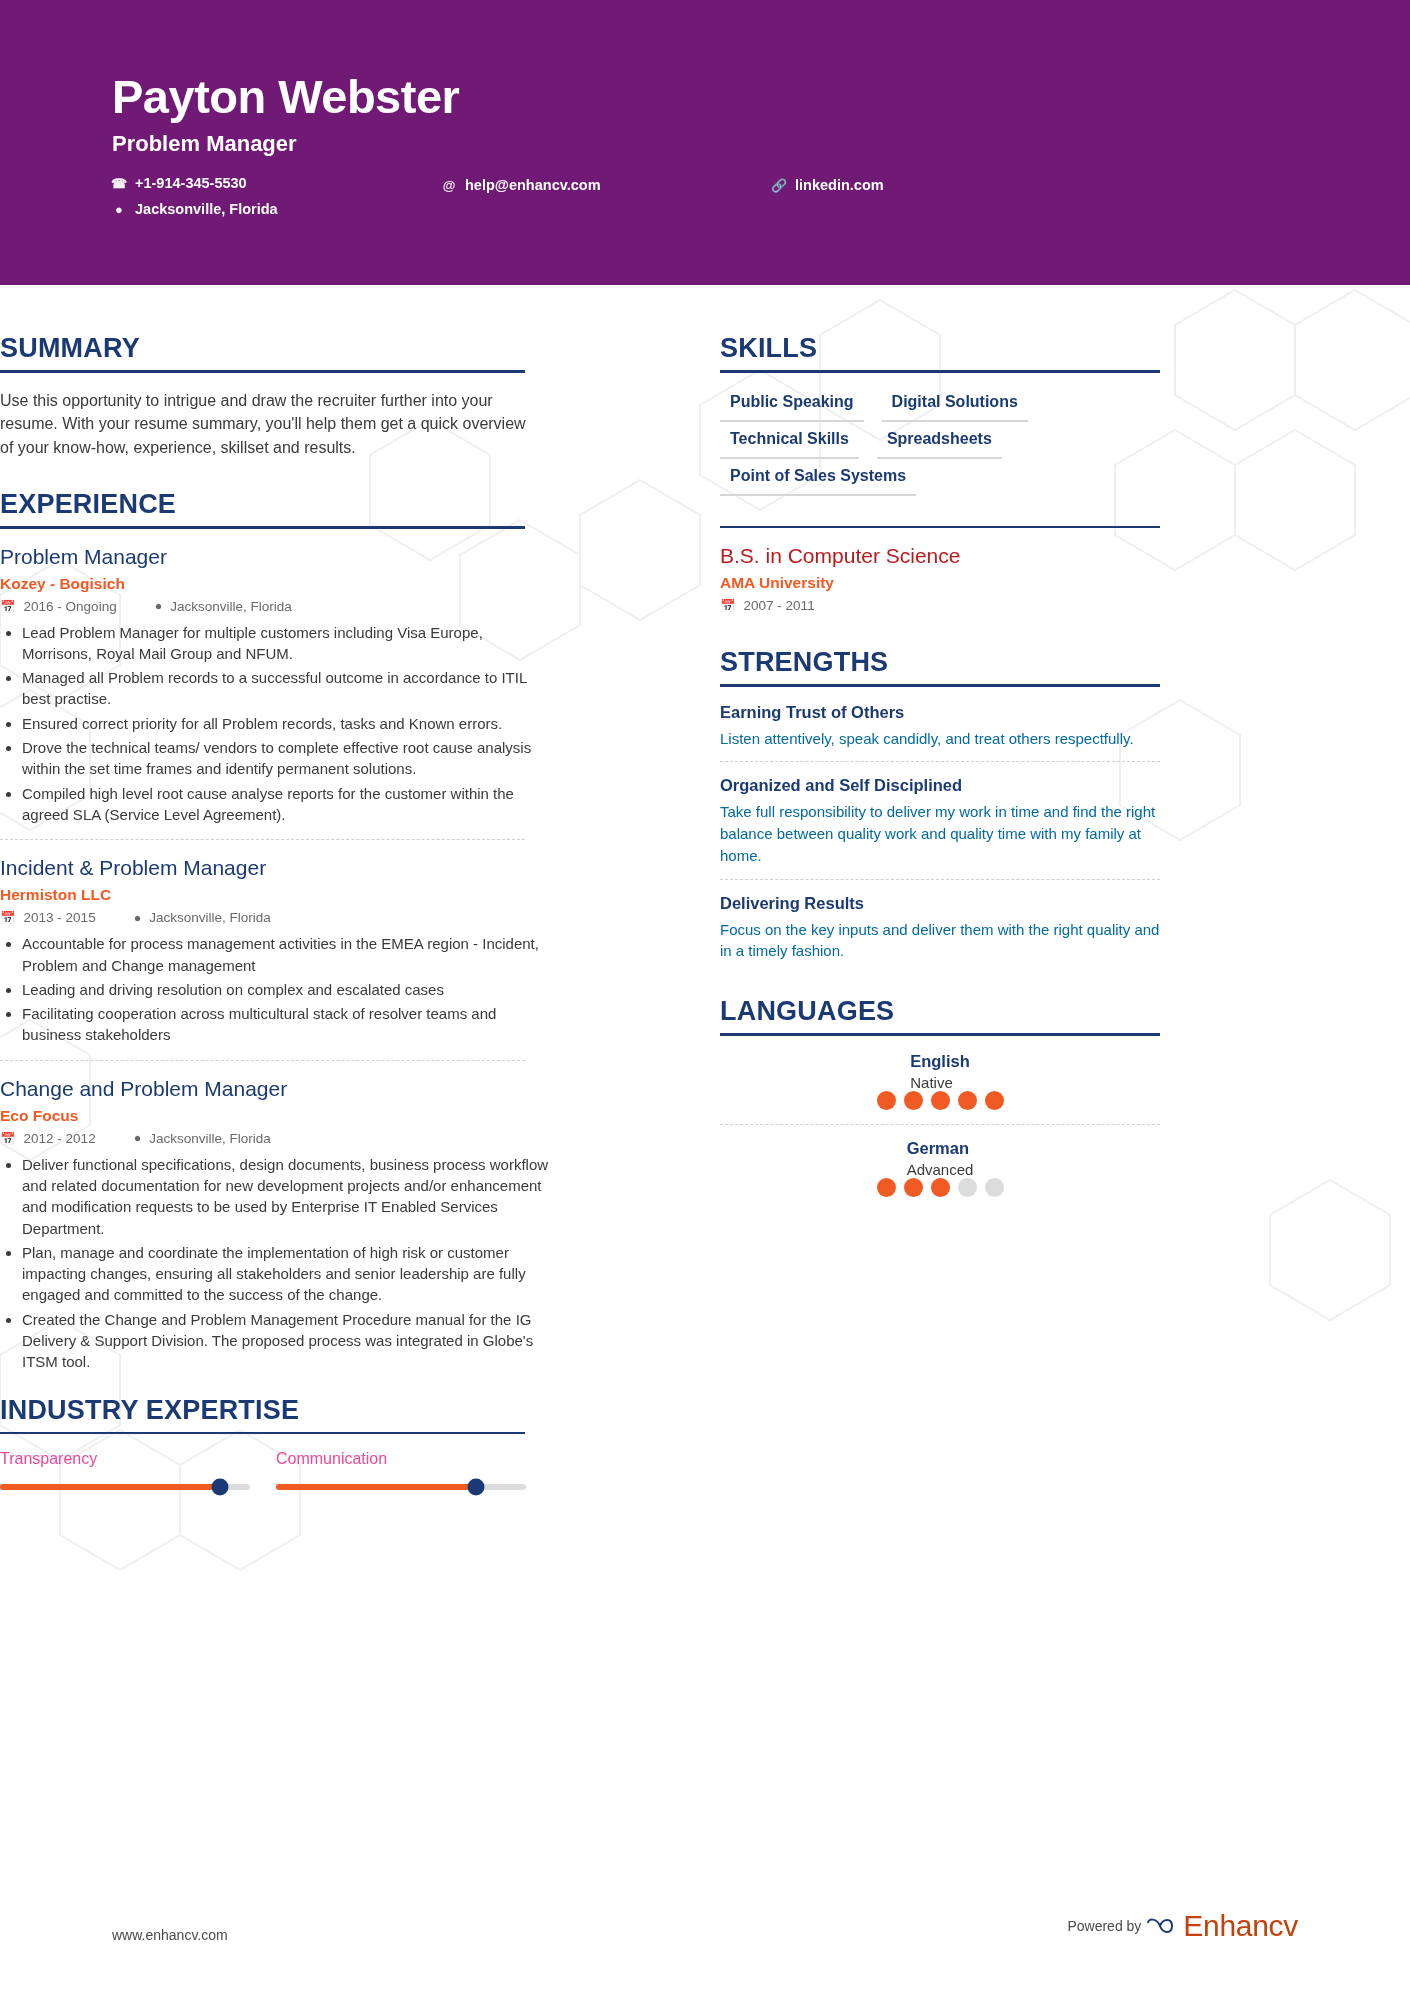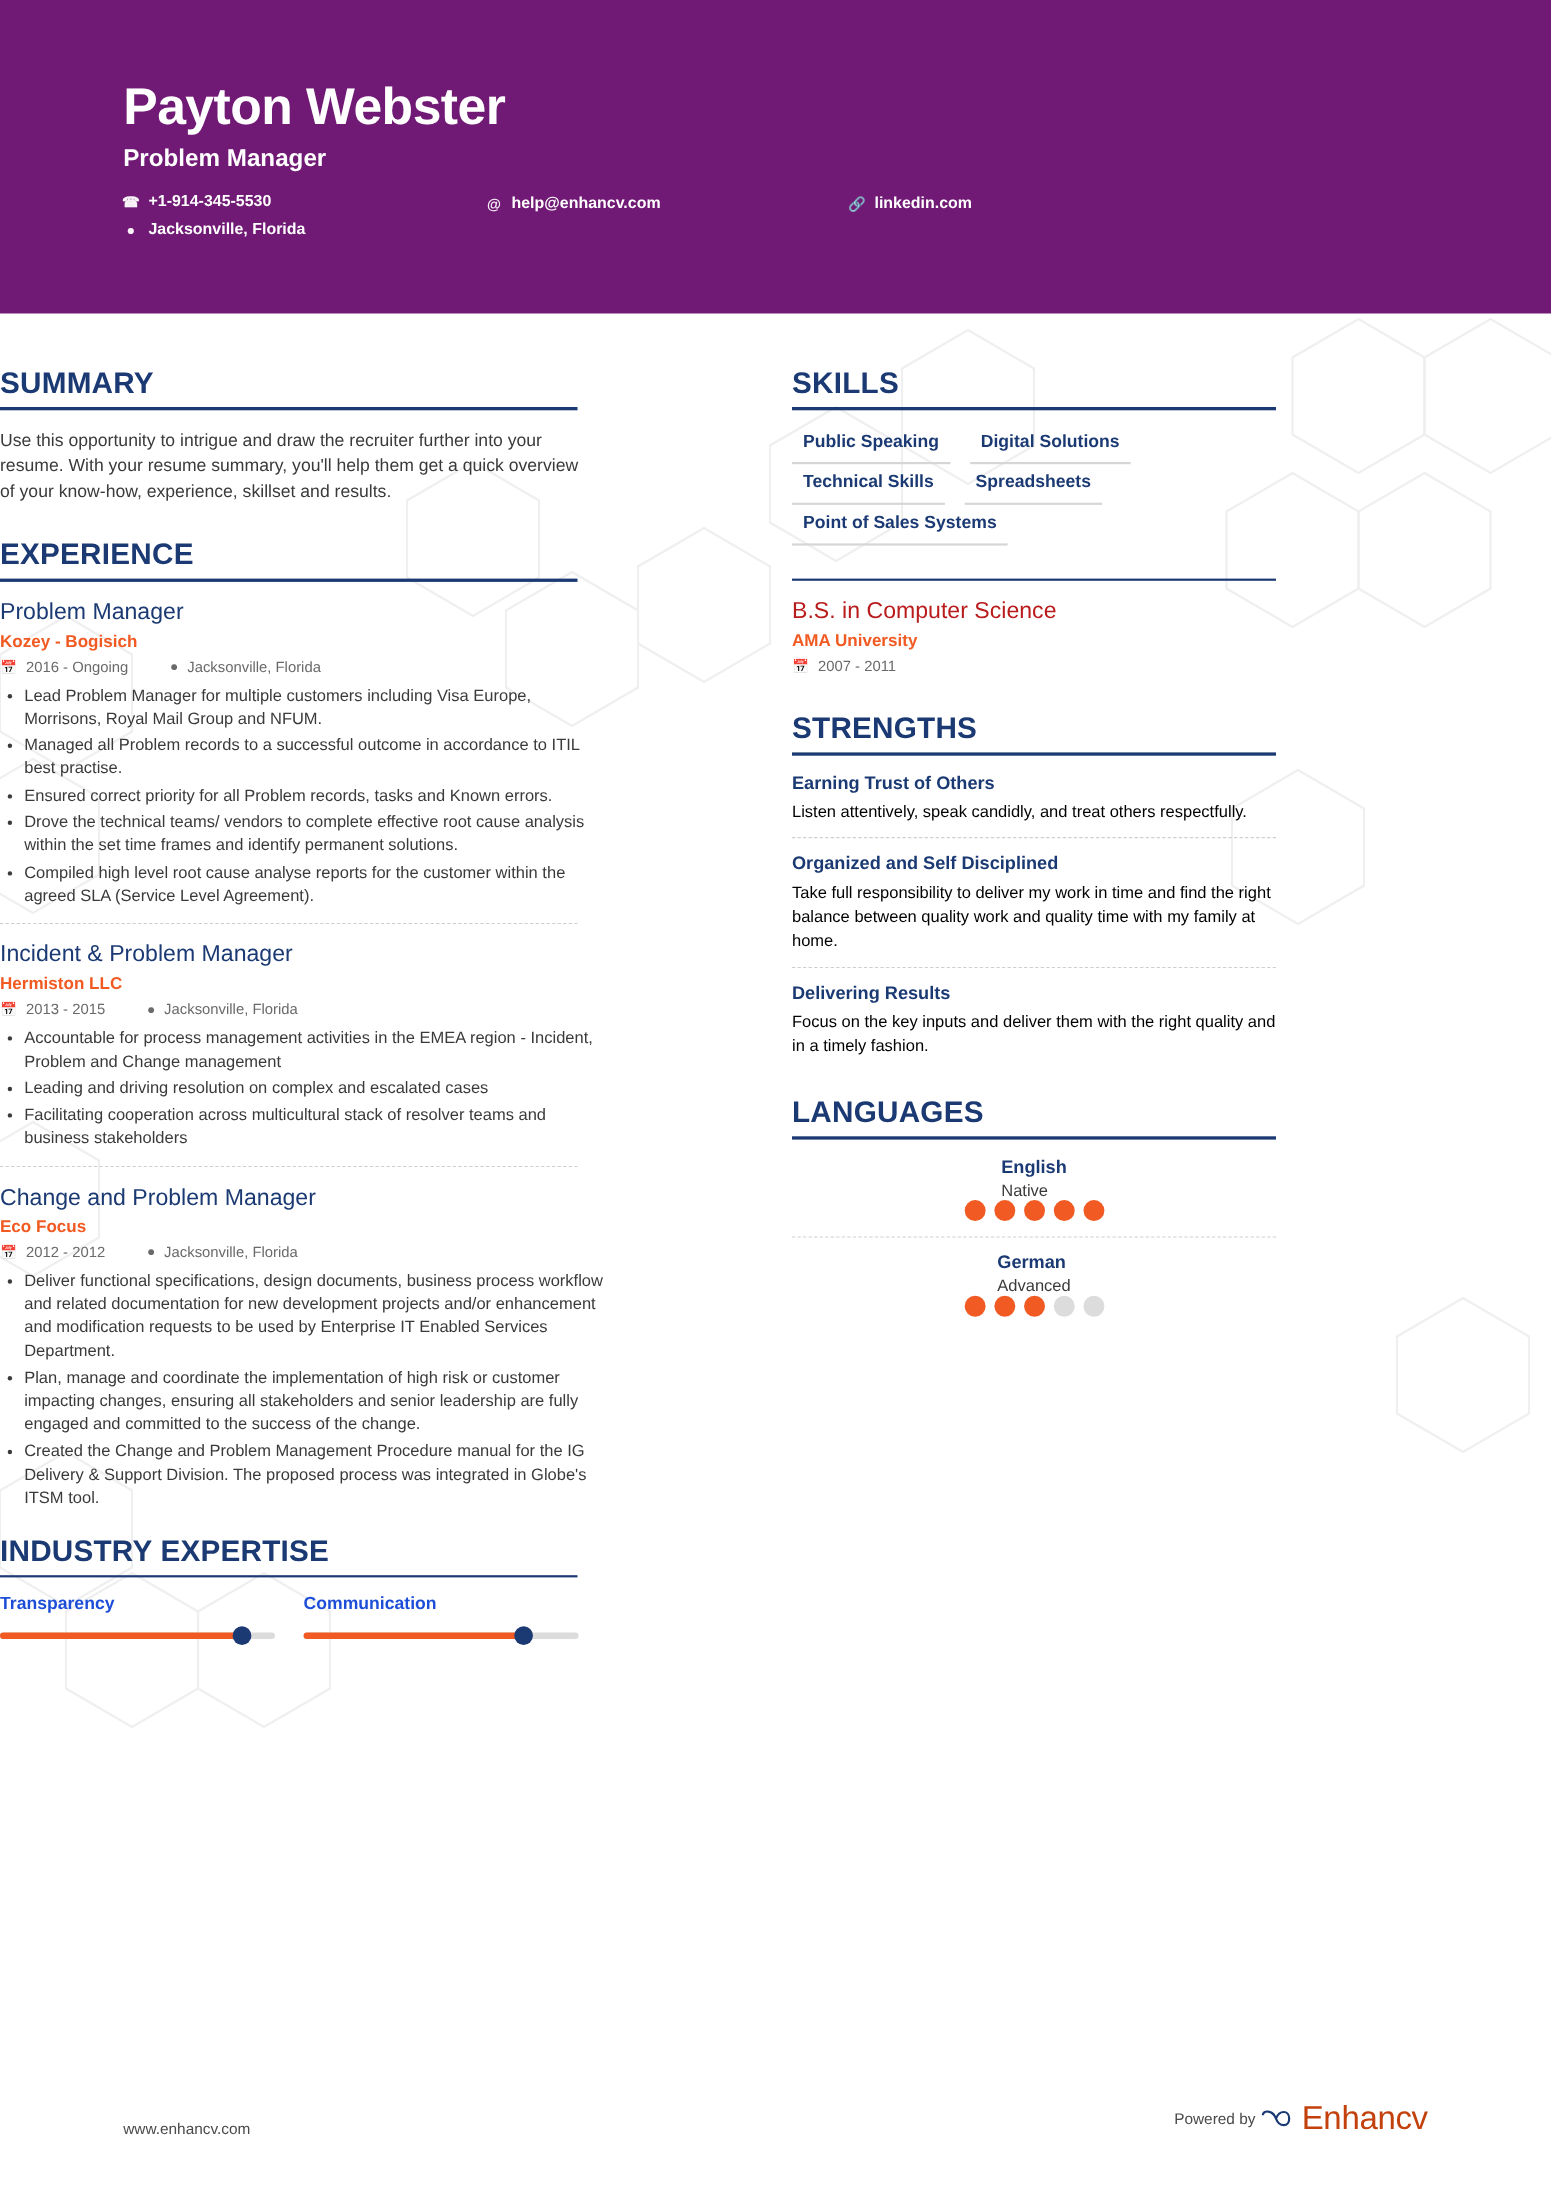--- a/index.html
+++ b/index.html
@@ -155,22 +155,22 @@
 
   
   .slider-row {
     display: flex;
     gap: 26px;
     margin-top: 6px;
   }
   .slider-block { width: 250px; }
   .slider-label {
     font-size: 16px;
-    font-weight: bold;
-    color: #1d4ed8;
+    font-weight: normal;
+    color: #ec4899;
     margin-bottom: 16px;
   }
   .slider-track {
     position: relative;
     height: 6px;
     border-radius: 3px;
     background: #dcdcdc;
   }
   .slider-fill {
     position: absolute;
@@ -221,21 +221,21 @@
   .strength-item { margin-bottom: 6px; width: 440px; }
   .strength-title {
     font-size: 16.5px;
     font-weight: bold;
     color: #1b3a73;
     margin-bottom: 6px;
   }
   .strength-text {
     font-size: 15px;
     line-height: 1.45;
-    color: #000000;
+    color: #0369a1;
   }
   .strength-rule {
     border-top: 1px dashed #cfcfcf;
     margin: 12px 0 14px 0;
     width: 440px;
   }
 
   
   .lang-row {
     display: flex;

